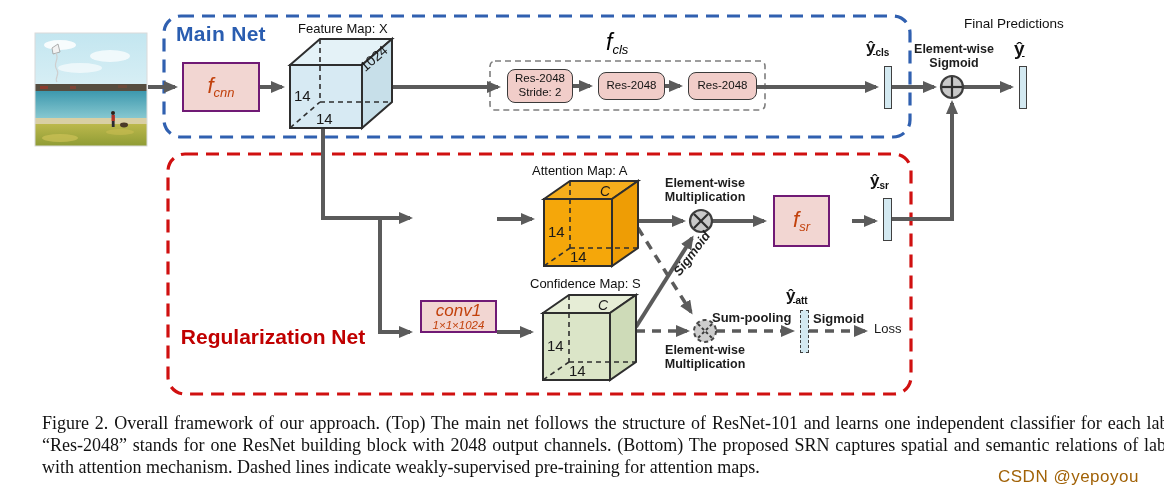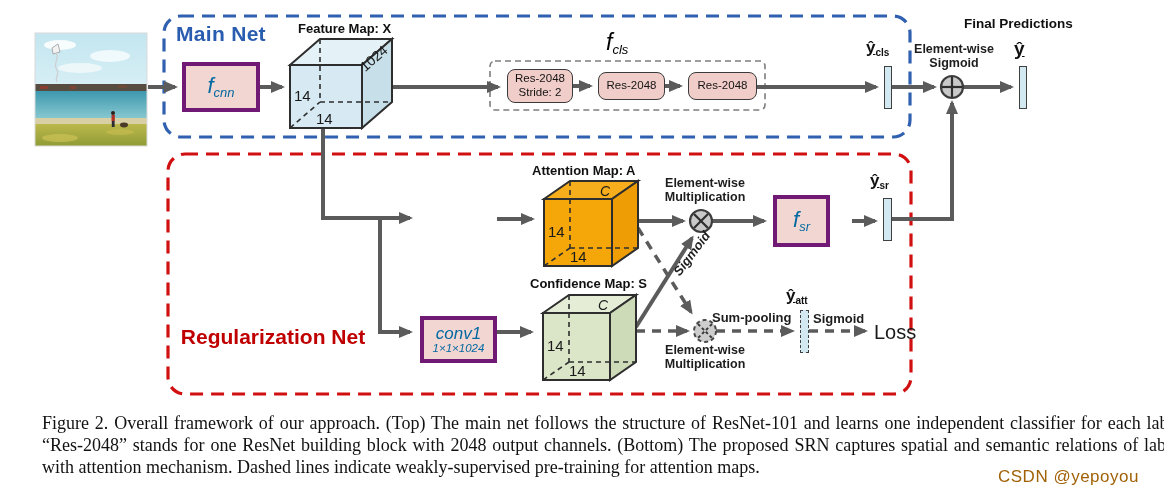--- a/index.html
+++ b/index.html
@@ -4,41 +4,41 @@
 <style>
   * { box-sizing: border-box; margin: 0; padding: 0; }
   body { background: #ffffff; font-family: "Liberation Sans", sans-serif; }
   #stage {
     position: relative; width: 1164px; height: 504px;
     background: #ffffff; overflow: hidden;
   }
   .abs { position: absolute; }
   
   .pblock {
-    position: absolute; background: #f2d6d2; border: 4px solid #701a75;
+    position: absolute; background: #f2d6d2; border: 2px solid #701a75;
     display: flex; flex-direction: column; align-items: center; justify-content: center;
-    color: #0369a1;
+    color: #c2410c;
   }
   .fname { font-style: italic; font-size: 22px; line-height: 1; }
   .fname .sub { font-size: 13px; font-style: italic; vertical-align: -4px; }
   
   .resblock {
     position: absolute; background: #f1cdc9; border: 1.6px solid #3a3a3a; border-radius: 8px;
     display: flex; flex-direction: column; align-items: center; justify-content: center;
     font-size: 11.5px; line-height: 1.2; color: #141414;
   }
   
   .bar {
     position: absolute; background: #d3e9f1; border: 1.6px solid #404040;
   }
   .bar.dashed { border-style: dashed; }
   
   .titleblue { color: #2a5db0; font-weight: bold; font-size: 21px; letter-spacing: .3px; }
   .titlered  { color: #c00000; font-weight: bold; font-size: 21px; text-align: center; line-height: 1.08; }
-  .maplabel  { font-weight: bold; font-size: 13px; color: #101010; white-space: nowrap; }
+  .maplabel  { font-weight: normal; font-size: 13px; color: #101010; white-space: nowrap; }
   .oplabel   { font-size: 12.5px; font-weight: 600; color: #1d1d1d; text-align: center; line-height: 1.12; white-space: nowrap; }
   .smalllabel{ font-size: 13px; font-weight: 600; color: #1d1d1d; white-space: nowrap; }
   .yhat { font-weight: bold; color: #101010; font-size: 17px; line-height: 1; white-space: nowrap; text-decoration: underline; }
   .yhat .sub { font-size: 10px; vertical-align: -3px; font-weight: bold; }
   .caption {
     position: absolute; left: 10px; top: 412px; width: 1144px;
     font-family: "Liberation Serif", serif; font-size: 18px; line-height: 22px;
     color: #121212; text-align: justify; margin-left: 32px;
   }
   .watermark {
@@ -229,21 +229,21 @@
 
   <div class="abs maplabel" style="left:964px; top:16px; font-size:13.5px">Final Predictions</div>
   <div class="abs yhat" style="left:1014px; top:39px; font-size:19px">ŷ</div>
   <div class="bar" style="left:1019px; top:66px; width:8px; height:43px"></div>
 
   <div class="abs titlered" style="left:168px; top:326px; width:210px">
     <div>Regularization Net</div>
   </div>
 
 
-  <div class="pblock" style="left:420px; top:316px; width:77px; height:47px">
+  <div class="pblock" style="left:420px; top:300px; width:77px; height:33px">
     <div style="font-style:italic; font-size:17px; line-height:1.05">conv1</div>
     <div style="font-style:italic; font-size:11.5px">1×1×1024</div>
   </div>
 
   <div class="abs maplabel" style="left:532px; top:163px">Attention Map: A</div>
   <div class="abs maplabel" style="left:530px; top:276px">Confidence Map: S</div>
 
   <div class="abs oplabel" style="left:654px; top:176px; width:102px">
     <div>Element-wise</div>
     <div>Multiplication</div>
@@ -266,18 +266,18 @@
   <div class="bar" style="left:883px; top:198px; width:9px; height:43px"></div>
 
   <div class="abs smalllabel" style="left:712px; top:310px">Sum-pooling</div>
 
   <div class="abs yhat" style="left:786px; top:287px">
     <span>ŷ</span><span class="sub">att</span>
   </div>
   <div class="bar dashed" style="left:800px; top:310px; width:9px; height:43px"></div>
 
   <div class="abs smalllabel" style="left:813px; top:311px">Sigmoid</div>
-  <div class="abs" style="left:874px; top:321px; font-size:20px; color:#1a1a1a">Loss</div>
+  <div class="abs" style="left:874px; top:321px; font-size:13px; color:#1a1a1a">Loss</div>
 
   <div class="caption">Figure 2. Overall framework of our approach. (Top) The main net follows the structure of ResNet-101 and learns one independent classifier for each label. “Res-2048” stands for one ResNet building block with 2048 output channels. (Bottom) The proposed SRN captures spatial and semantic relations of labels with attention mechanism. Dashed lines indicate weakly-supervised pre-training for attention maps.</div>
   <div class="watermark">CSDN @yepoyou</div>
 
 </div>
 
 </body></html>

